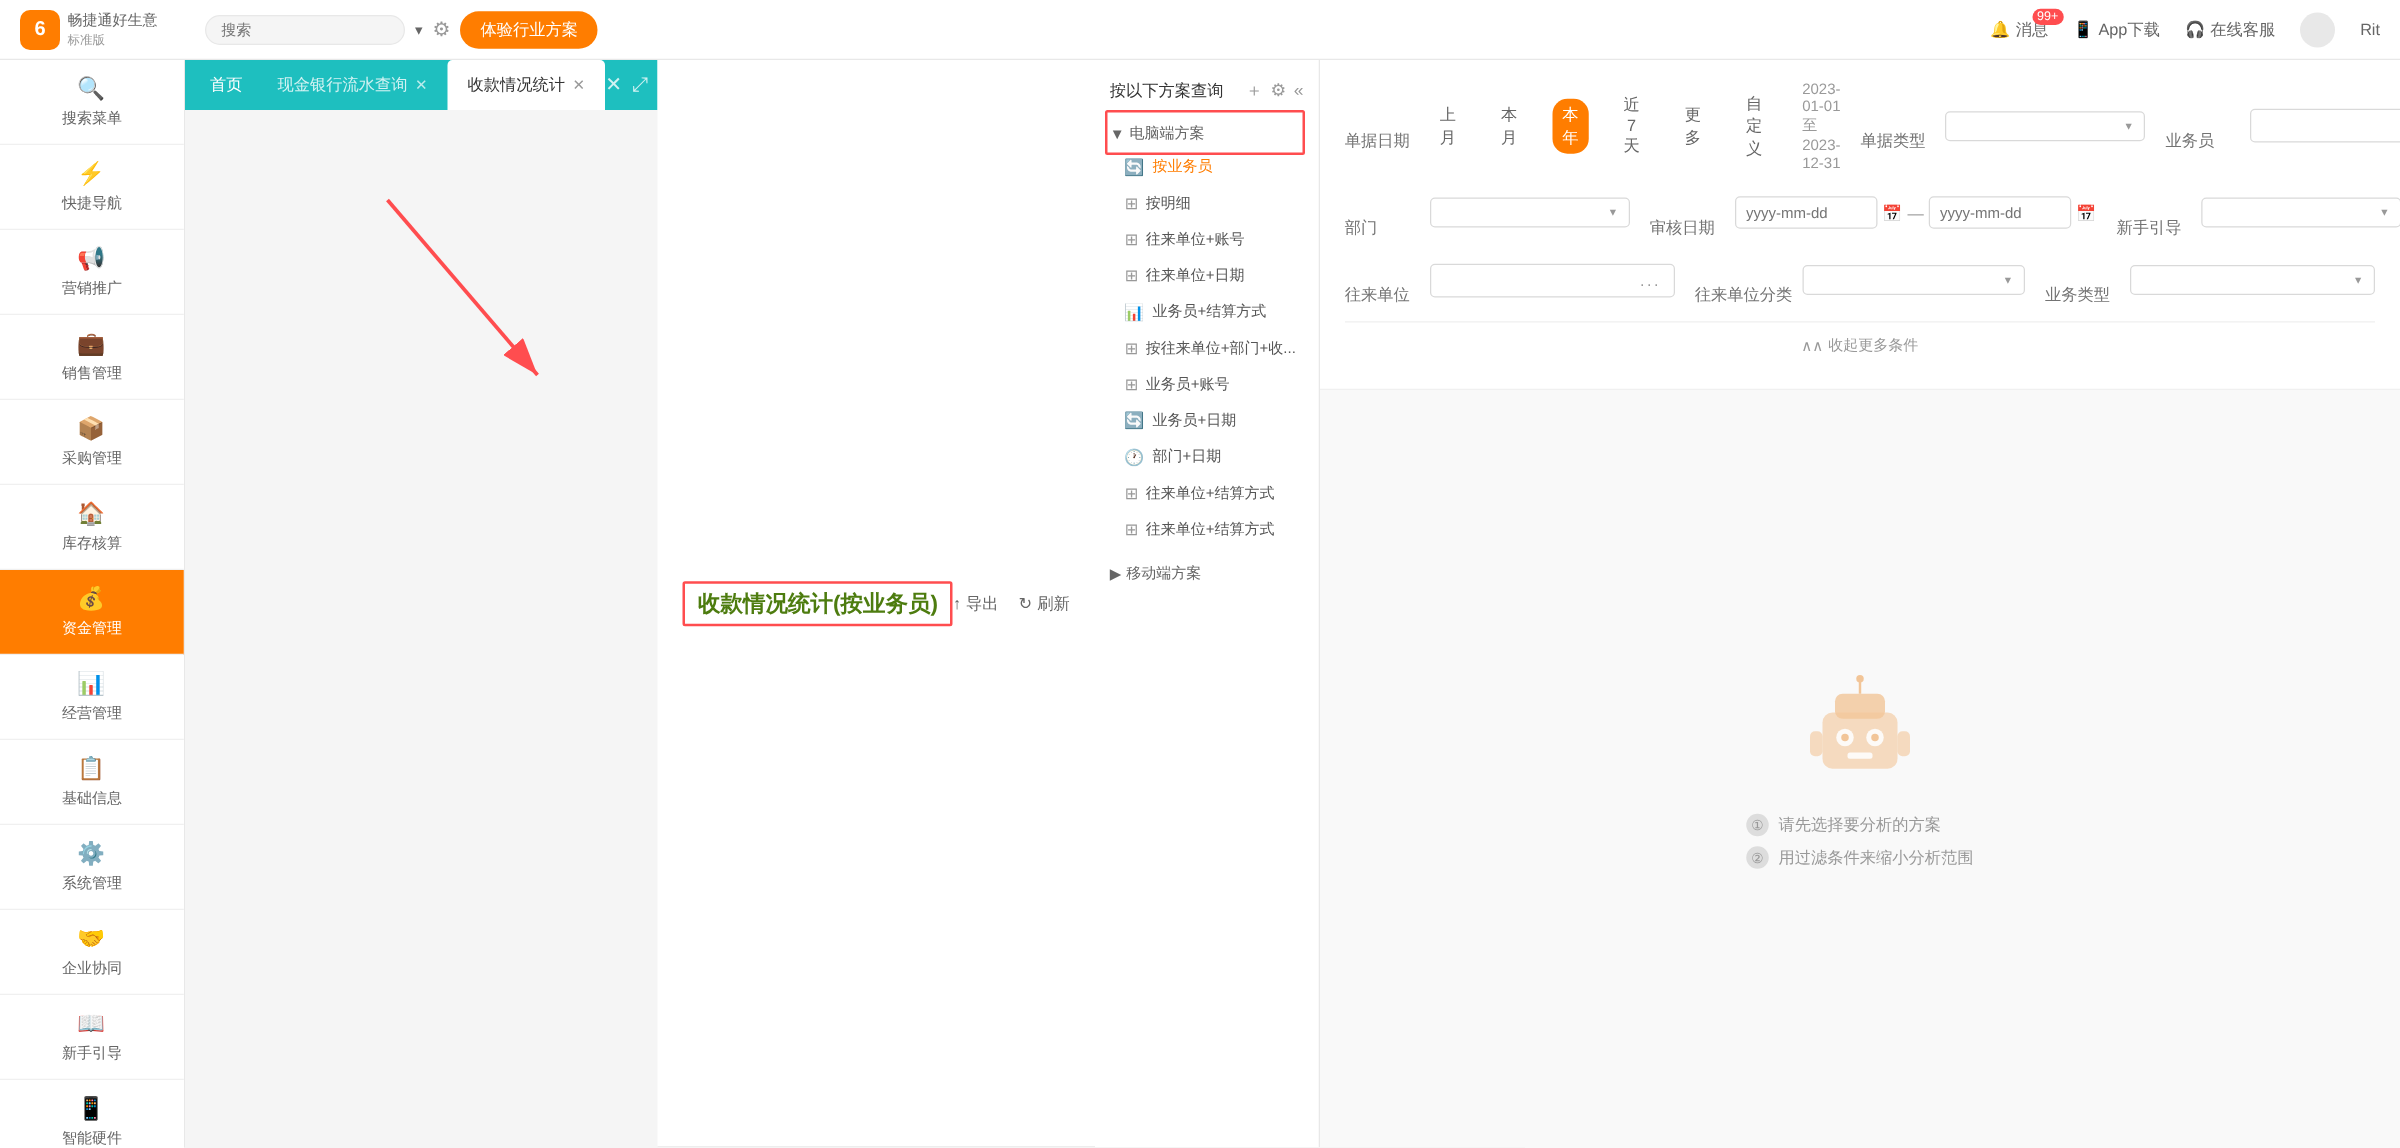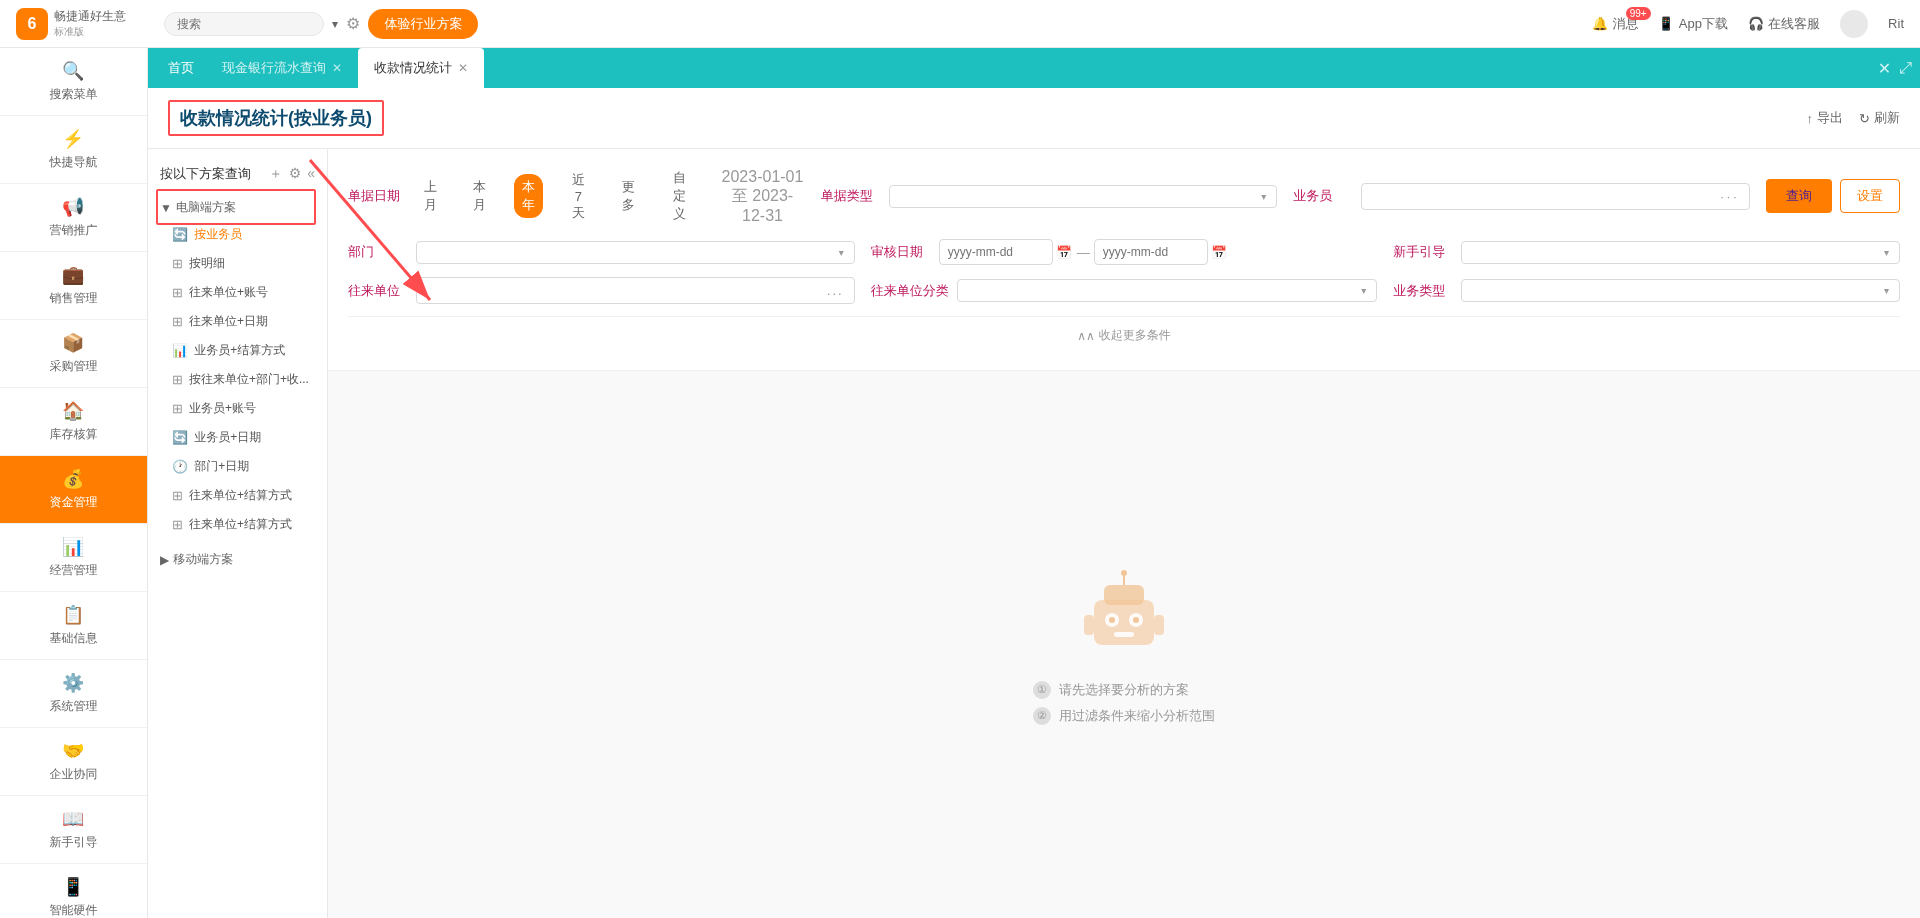--- a/index.html
+++ b/index.html
@@ -165,21 +165,20 @@
       display: flex;
       align-items: center;
       gap: 8px;
     }
     .win-btn { color: rgba(255,255,255,0.8); font-size: 16px; cursor: pointer; }
     
     
     .content-area {
       flex: 1;
       display: flex;
-      flex-direction: column;
       background: #f5f5f5;
       overflow: hidden;
     }
     
     
     .page-header {
       background: #fff;
       padding: 12px 20px;
       display: flex;
       align-items: center;
@@ -187,21 +186,21 @@
       border-bottom: 1px solid #e8e8e8;
     }
     .page-title-wrapper {
       border: 2px solid #ff4d4f;
       padding: 4px 10px;
       border-radius: 2px;
     }
     .page-title {
       font-size: 18px;
       font-weight: bold;
-      color: #0c4a6e;
+      color: #4d7c0f;
     }
     .page-actions {
       display: flex;
       gap: 16px;
       align-items: center;
     }
     .action-btn {
       display: flex;
       align-items: center;
       gap: 4px;
@@ -298,23 +297,24 @@
       gap: 16px;
     }
     .form-item {
       display: flex;
       align-items: center;
       gap: 8px;
       flex: 1;
     }
     .form-label {
       font-size: 13px;
-      color: #be185d;
+      color: #737373;
       white-space: nowrap;
       min-width: 60px;
+      margin-top: 24px;
     }
     .form-control-date {
       display: flex;
       align-items: center;
       gap: 4px;
     }
     .date-input {
       border: 1px solid #d9d9d9;
       border-radius: 4px;
       padding: 5px 8px;
@@ -339,24 +339,23 @@
       color: #666;
       cursor: pointer;
       border-radius: 2px;
     }
     .date-quick-btn.active {
       background: #ff7d00;
       color: white;
       border-radius: 12px;
     }
     .date-range-text {
-      font-size: 16px;
+      font-size: 12px;
       color: #999;
       margin-left: 4px;
-      text-align: center;
     }
     
     
     .dropdown-wrap {
       display: flex;
       align-items: center;
       border: 1px solid #d9d9d9;
       border-radius: 4px;
       padding: 5px 10px;
       flex: 1;

